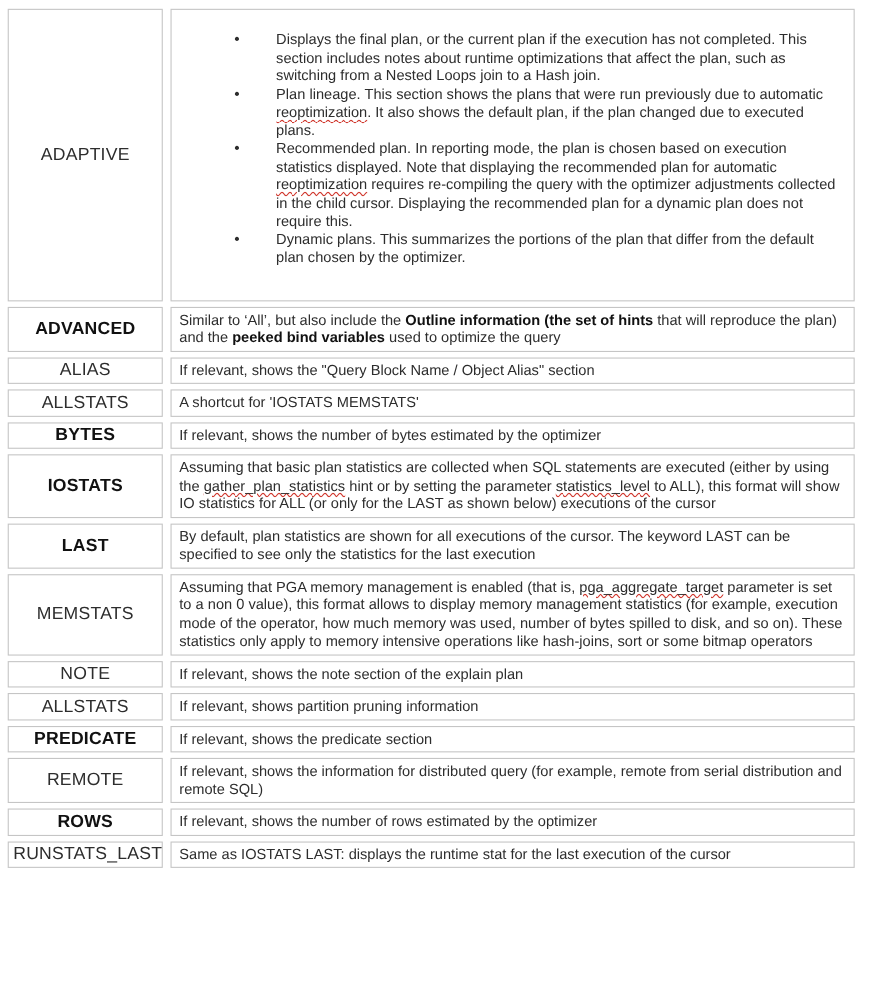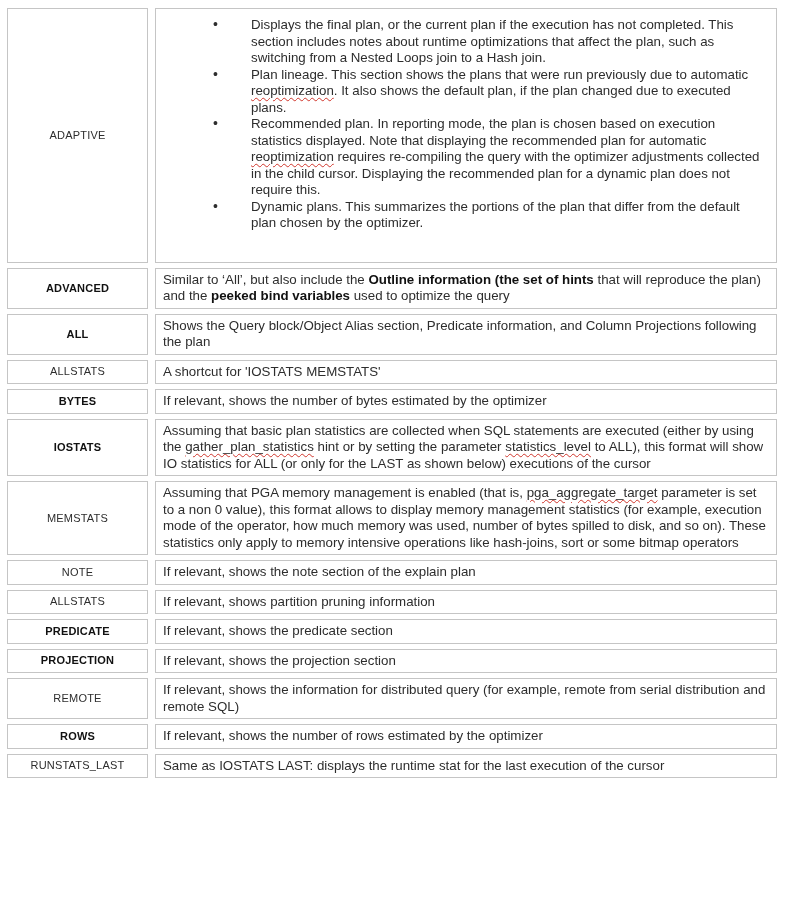--- a/index.html
+++ b/index.html
@@ -28,40 +28,40 @@
     margin: 3px 0 0 0;
   }
   col.kw-col { width: 141px; }
   td {
     border: 1px solid var(--border-color);
     background: var(--bg-color);
   }
   td.kw {
     text-align: center;
     vertical-align: middle;
-    font-size: 11px;
+    font-size: 16px;
     line-height: 17px;
     color: var(--text-color);
     padding: 2px 4px;
     letter-spacing: 0.2px;
   }
   td.kw.bold {
     font-weight: bold;
     color: var(--bold-color);
   }
   td.desc {
     font-size: 13.3px;
     line-height: 16.5px;
     color: var(--text-color);
     padding: 3px 8px 3px 7px;
     vertical-align: middle;
   }
   td.desc.has-bullets {
     vertical-align: top;
-    padding-top: 8px;
+    padding-top: 19px;
     padding-bottom: 30px;
   }
   ul.bullets {
     margin: 0;
     padding: 0 0 0 88px;
     list-style: none;
   }
   ul.bullets li {
     position: relative;
   }
@@ -102,42 +102,46 @@
             <li><span>Dynamic plans. This summarizes the portions of the plan that differ from the default plan chosen by the optimizer.</span></li>
           </ul>
         </td>
   </tr>
 
   <tr>
     <td class="kw bold">ADVANCED</td>
     <td class="desc"><span>Similar to ‘All’, but also include the </span><span class="b">Outline information (the set of hints</span><span> that will reproduce the plan) and the </span><span class="b">peeked bind variables</span><span> used to optimize the query</span></td>
   </tr>
 
+  <tr>
+    <td class="kw">ALIAS</td>
+    <td class="desc"><span>If relevant, shows the "Query Block Name / Object Alias" section</span></td>
+  </tr>
 
-  <tr>
-    <td class="kw bold">ALL</td>
-    <td class="desc"><span>Shows the Query block/Object Alias section, Predicate information, and Column Projections following the plan</span></td>
-  </tr>
 
   <tr>
     <td class="kw">ALLSTATS</td>
     <td class="desc"><span>A shortcut for 'IOSTATS MEMSTATS'</span></td>
   </tr>
 
   <tr>
     <td class="kw bold">BYTES</td>
     <td class="desc"><span>If relevant, shows the number of bytes estimated by the optimizer</span></td>
   </tr>
 
 
   <tr>
     <td class="kw bold">IOSTATS</td>
     <td class="desc"><span>Assuming that basic plan statistics are collected when SQL statements are executed (either by using the </span><span class="sq">gather_plan_statistics</span><span> hint or by setting the parameter </span><span class="sq">statistics_level</span><span> to ALL), this format will show IO statistics for ALL (or only for the LAST as shown below) executions of the cursor</span></td>
   </tr>
 
+  <tr>
+    <td class="kw bold">LAST</td>
+    <td class="desc"><span>By default, plan statistics are shown for all executions of the cursor. The keyword LAST can be specified to see only the statistics for the last execution</span></td>
+  </tr>
 
   <tr>
     <td class="kw">MEMSTATS</td>
     <td class="desc"><span>Assuming that PGA memory management is enabled (that is, </span><span class="sq">pga_aggregate_target</span><span> parameter is set to a non 0 value), this format allows to display memory management statistics (for example, execution mode of the operator, how much memory was used, number of bytes spilled to disk, and so on). These statistics only apply to memory intensive operations like hash-joins, sort or some bitmap operators</span></td>
   </tr>
 
   <tr>
     <td class="kw">NOTE</td>
     <td class="desc"><span>If relevant, shows the note section of the explain plan</span></td>
   </tr>
@@ -147,24 +151,20 @@
   <tr>
     <td class="kw">ALLSTATS</td>
     <td class="desc"><span>If relevant, shows partition pruning information</span></td>
   </tr>
 
   <tr>
     <td class="kw bold">PREDICATE</td>
     <td class="desc"><span>If relevant, shows the predicate section</span></td>
   </tr>
 
-  <tr>
-    <td class="kw bold">PROJECTION</td>
-    <td class="desc"><span>If relevant, shows the projection section</span></td>
-  </tr>
 
   <tr>
     <td class="kw">REMOTE</td>
     <td class="desc"><span>If relevant, shows the information for distributed query (for example, remote from serial distribution and remote SQL)</span></td>
   </tr>
 
   <tr>
     <td class="kw bold">ROWS</td>
     <td class="desc"><span>If relevant, shows the number of rows estimated by the optimizer</span></td>
   </tr>

